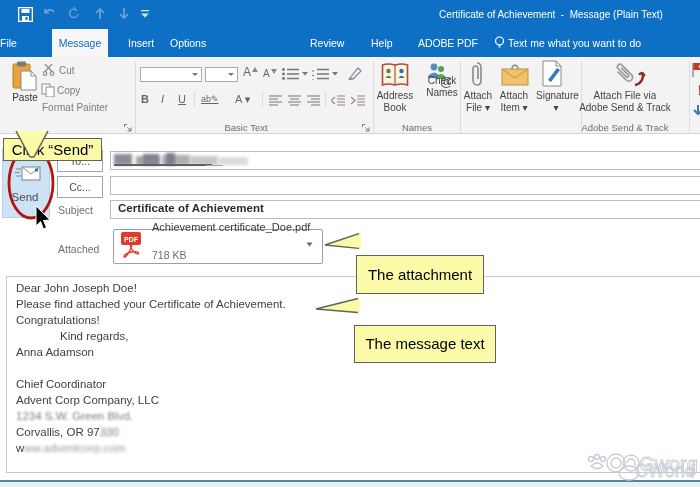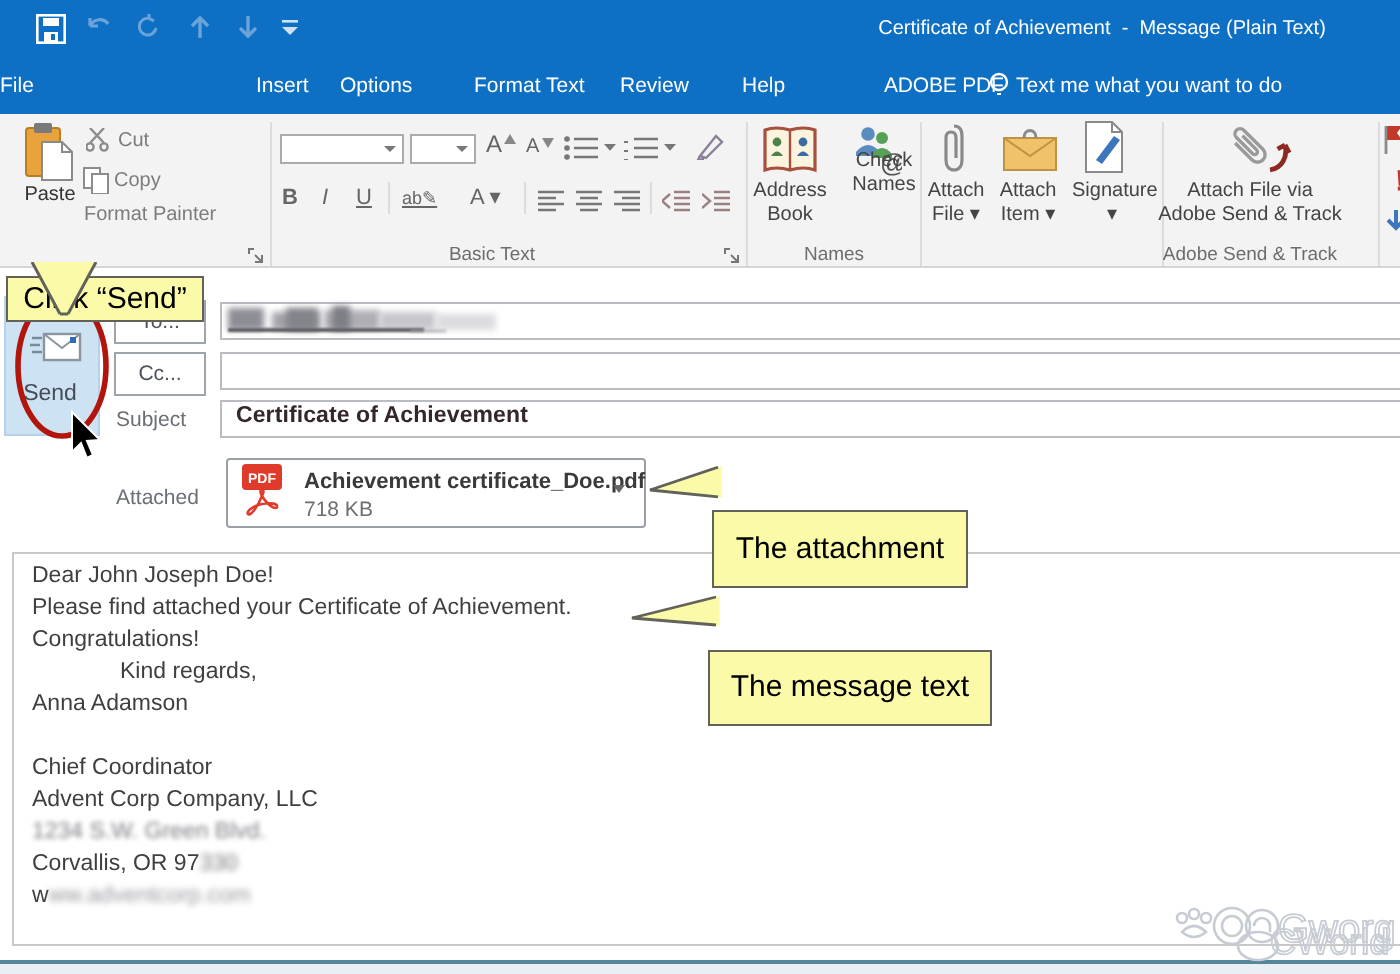--- a/index.html
+++ b/index.html
@@ -57,27 +57,27 @@
     <path d="M5 1 L5 10 M1 7 L5 11 L9 7" stroke="#6ba3d9" stroke-width="1.7" fill="none"></path>
   </svg>
   <svg class="abs" style="left:141px;top:10px;" width="8" height="8" viewBox="0 0 8 8">
     <rect x="0" y="0" width="8" height="1.3" fill="#cfe2f3"></rect>
     <path d="M0 3.5 L8 3.5 L4 7.5 Z" fill="#cfe2f3"></path>
   </svg>
   <div id="title-text">Certificate of Achievement&nbsp; -&nbsp; Message (Plain Text)</div>
 </div>
 
 <div class="abs" id="tabs">
+  <div id="msgtab">Message</div>
   <div class="tab" style="left:0;">File</div>
   <div class="tab" style="left:128px;">Insert</div>
   <div class="tab" style="left:170px;">Options</div>
-  <div class="tab" style="left:237px;">Format Text</div>
   <div class="tab" style="left:310px;">Review</div>
   <div class="tab" style="left:371px;">Help</div>
-  <div class="tab" style="left:418px;letter-spacing:-0.1px;margin-left:24px;">ADOBE PDF</div>
+  <div class="tab" style="left:418px;letter-spacing:-0.1px;">ADOBE PDF</div>
   <svg class="abs" style="left:494px;top:8px;" width="11" height="15" viewBox="0 0 11 15">
     <circle cx="5.5" cy="5" r="4" stroke="#fff" stroke-width="1.2" fill="none"></circle>
     <path d="M4 9 L7 9 M4.5 11 L6.5 11" stroke="#fff" stroke-width="1.1"></path>
   </svg>
   <div class="tab" style="left:508px;">Text me what you want to do</div>
 </div>
 
 <div class="abs" id="ribbon">
 
   <div class="rtext" style="left:6px;top:35px;width:38px;color:#333;">Paste</div>
@@ -263,21 +263,21 @@
 <div class="ffield" style="left:110px;top:200px;width:590px;height:17px;border-right:none;"></div>
 <div class="abs" style="left:118px;top:202px;font-size:11.5px;color:#33272c;font-weight:bold;letter-spacing:0.05px;">Certificate of Achievement</div>
 
 <div class="flabel" style="left:58px;top:243px;">Attached</div>
 <div class="abs" style="left:113px;top:229px;width:208px;height:33px;background:#fff;border:1px solid #9aa0a6;border-radius:2px;"></div>
 <svg class="abs" style="left:121px;top:232px;" width="20" height="29" viewBox="0 0 20 29">
   <rect x="0" y="0" width="20" height="13" rx="2" fill="#e03a2b"></rect>
   <text x="10" y="9.5" font-size="7" fill="#fff" text-anchor="middle" font-family="Liberation Sans" font-weight="bold">PDF</text>
   <path d="M10 16 C7 23 4 26 3 25 C2 24 5 21 10 20 C15 19 18 20 17.5 21.5 C17 23 13 21 10 16 Z M10 16 C9 14 9 13 10 13 C11 13 11 14 10 16 Z" fill="none" stroke="#e03a2b" stroke-width="1.3"></path>
 </svg>
-<div class="abs" style="left:152px;top:235px;font-size:11px;color:#3a3a3a;font-weight:bold;">Achievement certificate_Doe.pdf</div>
+<div class="abs" style="left:152px;top:221px;font-size:11px;color:#3a3a3a;">Achievement certificate_Doe.pdf</div>
 <div class="abs" style="left:152px;top:249px;font-size:10.5px;color:#6e6e6e;">718 KB</div>
 <svg class="abs" style="left:306px;top:242px;" width="7" height="5" viewBox="0 0 7 5">
     <path d="M0.5 0.5 h6 l-3 4 Z" fill="#666"></path>
   </svg>
 
 <div class="callout" style="left:356px;top:227px;width:126px;height:37px;line-height:37px;text-align:center;">The attachment</div>
 <svg class="abs" style="left:322px;top:233px;z-index:31;" width="39" height="18" viewBox="0 0 39 18">
   <path d="M38.8 0 L3 12 L38.8 16 Z" fill="#fafaa9"></path>
   <path d="M37 0.6 L3 12 L37 15.4" stroke="#62625a" stroke-width="1.4" fill="none"></path>
 </svg>

